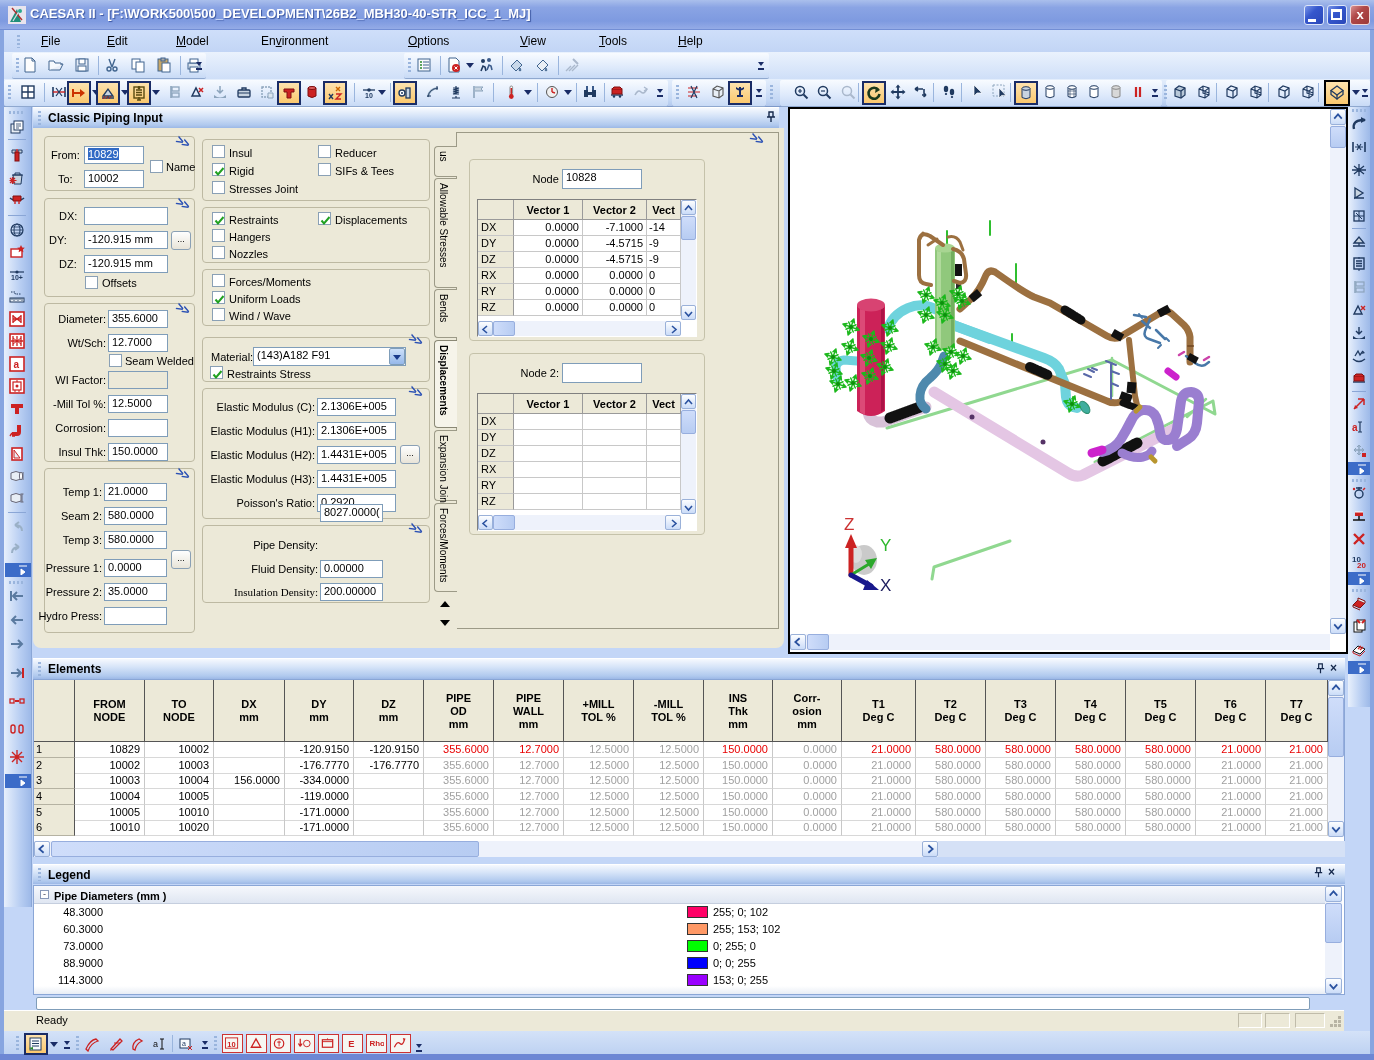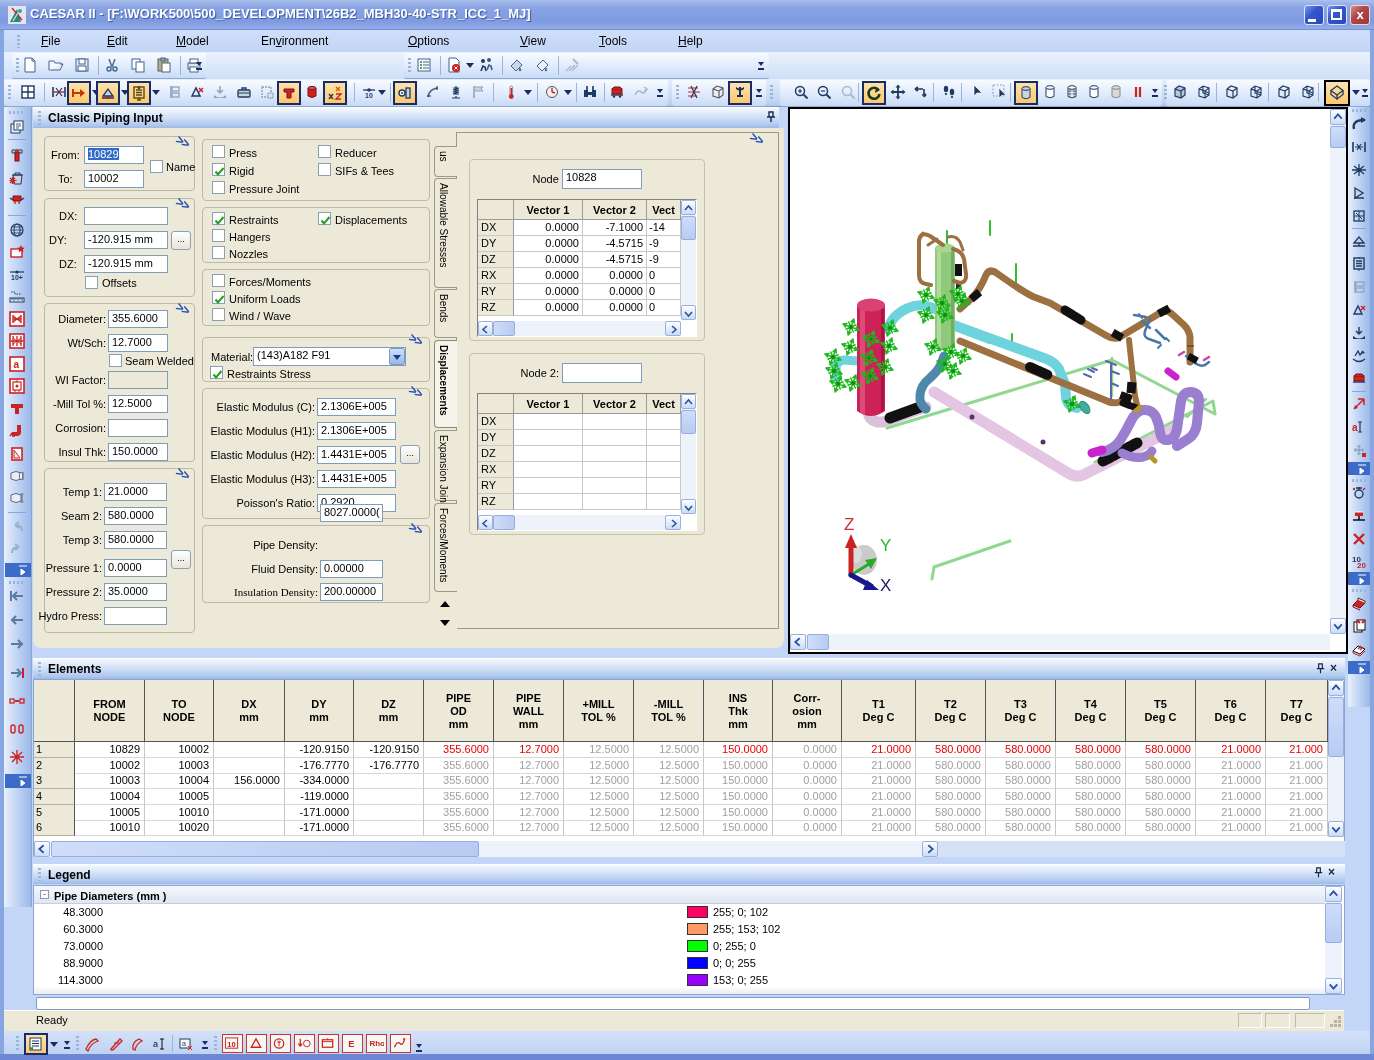--- a/index.html
+++ b/index.html
@@ -571,31 +571,31 @@
 <div class="fld" style="left:104px;top:531px;width:63px;height:18px;">580.0000</div>
 <div class="lbl" style="left:102px;top:562px;transform:translateX(-100%);">Pressure 1:</div>
 <div class="fld" style="left:104px;top:559px;width:63px;height:18px;">0.0000</div>
 <div class="lbl" style="left:102px;top:586px;transform:translateX(-100%);">Pressure 2:</div>
 <div class="fld" style="left:104px;top:583px;width:63px;height:18px;">35.0000</div>
 <div class="lbl" style="left:102px;top:610px;transform:translateX(-100%);">Hydro Press:</div>
 <div class="fld" style="left:104px;top:607px;width:63px;height:18px;"></div>
 <div class="abs" style="left:171px;top:550px;width:20px;height:19px;background:linear-gradient(#fefefe,#e8e4d8);border:1px solid #8aa0b5;border-radius:3px;text-align:center;font-size:9px;line-height:14px;">...</div>
 <div class="gb" style="left:202px;top:139px;width:228px;height:62px;"></div>
 <div class="cb" style="left:212px;top:145px;"></div>
-<div class="lbl" style="left:229px;top:147px;">Press</div>
+<div class="lbl" style="left:229px;top:147px;">Insul</div>
 <div class="cb" style="left:318px;top:145px;"></div>
 <div class="lbl" style="left:335px;top:147px;">Reducer</div>
 <div class="cb" style="left:212px;top:163px;"><svg width="13" height="13" viewBox="0 0 13 13">
       <path d="M2.5 6.5 L5 9.5 L10.5 3" stroke="#21a121" stroke-width="2" fill="none"></path>
     </svg></div>
 <div class="lbl" style="left:229px;top:165px;">Rigid</div>
 <div class="cb" style="left:318px;top:163px;"></div>
 <div class="lbl" style="left:335px;top:165px;">SIFs &amp; Tees</div>
 <div class="cb" style="left:212px;top:181px;"></div>
-<div class="lbl" style="left:229px;top:183px;">Pressure Joint</div>
+<div class="lbl" style="left:229px;top:183px;">Stresses Joint</div>
 <div class="gb" style="left:202px;top:207px;width:228px;height:56px;"></div>
 <div class="cb" style="left:212px;top:212px;"><svg width="13" height="13" viewBox="0 0 13 13">
       <path d="M2.5 6.5 L5 9.5 L10.5 3" stroke="#21a121" stroke-width="2" fill="none"></path>
     </svg></div>
 <div class="lbl" style="left:229px;top:214px;">Restraints</div>
 <div class="cb" style="left:318px;top:212px;"><svg width="13" height="13" viewBox="0 0 13 13">
       <path d="M2.5 6.5 L5 9.5 L10.5 3" stroke="#21a121" stroke-width="2" fill="none"></path>
     </svg></div>
 <div class="lbl" style="left:335px;top:214px;">Displacements</div>
 <div class="cb" style="left:212px;top:229px;"></div>

